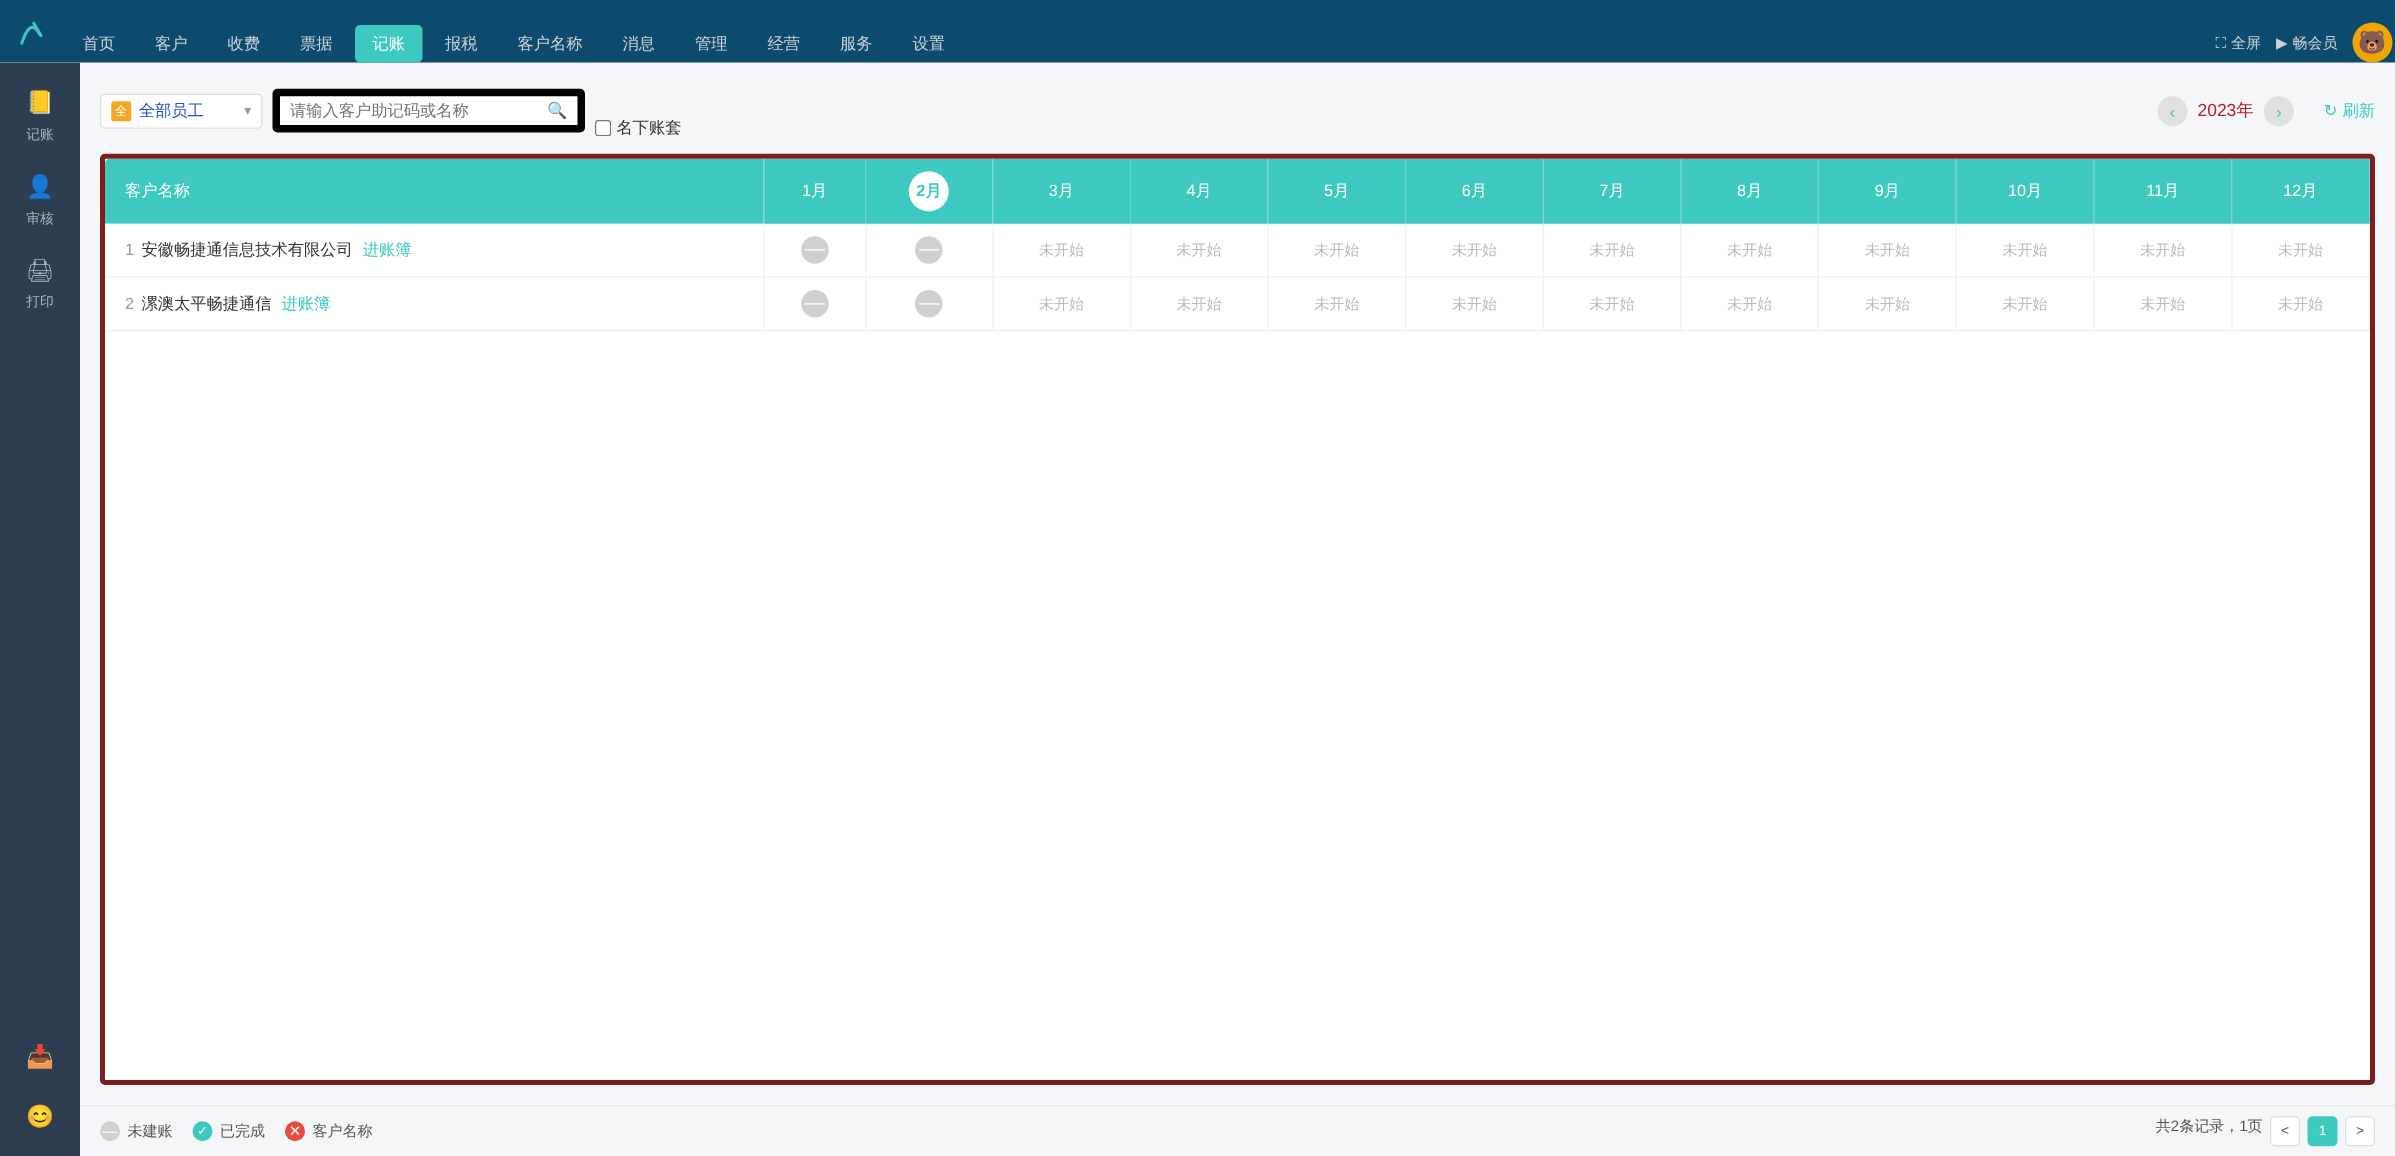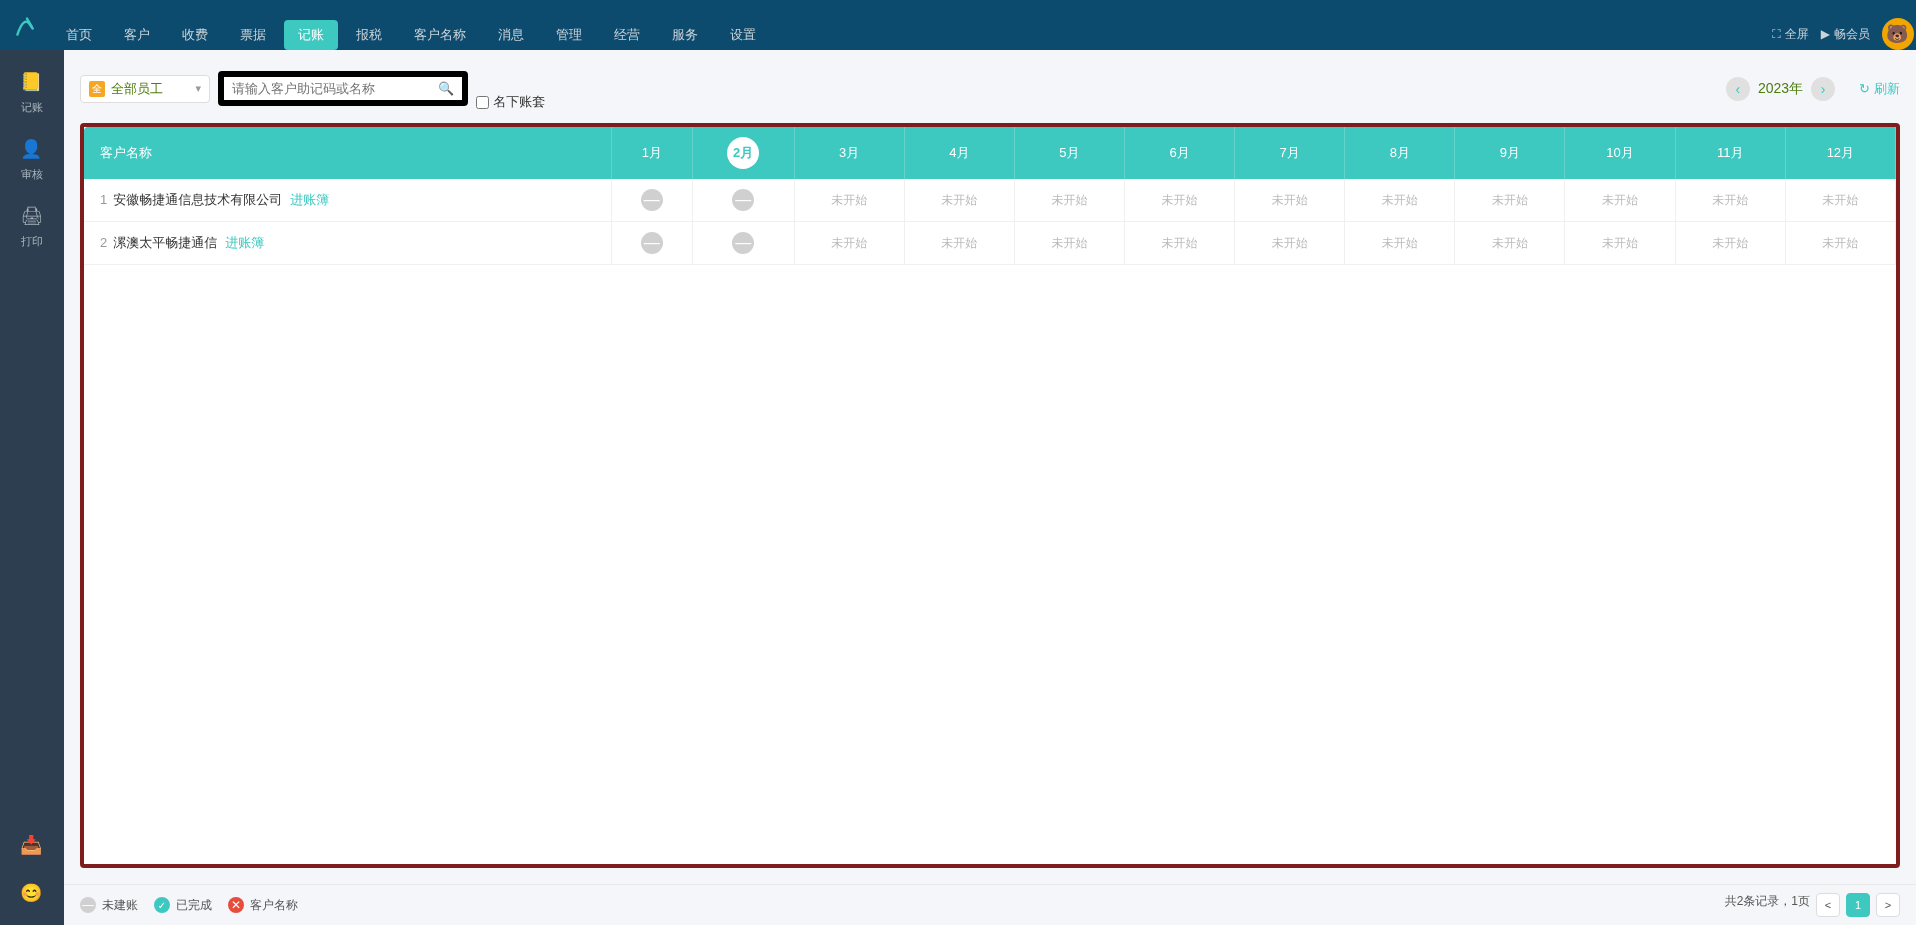--- a/index.html
+++ b/index.html
@@ -158,21 +158,21 @@
       font-size: 13px;
     }
     .employee-select .emp-icon {
       background: #f5a623;
       color: #fff;
       font-size: 10px;
       padding: 1px 3px;
       border-radius: 2px;
       flex-shrink: 0;
     }
-    .employee-select .emp-label { flex: 1; color: #4d7c0f; }
+    .employee-select .emp-label { flex: 1; color: #1d4ed8; }
     .employee-select .chevron { color: #999; font-size: 11px; }
 
     .search-input-wrap {
       display: flex;
       align-items: center;
       border: 6px solid #000000;
       border-radius: 4px;
       background: #fff;
       padding: 4px 8px;
       gap: 6px;
@@ -209,21 +209,21 @@
       background: #e0e0e0;
       display: flex;
       align-items: center;
       justify-content: center;
       cursor: pointer;
       color: #3dc8c0;
       font-size: 14px;
       border: none;
       outline: none;
     }
-    .year-label { font-size: 14px; color: #4d7c0f; font-weight: 500; }
+    .year-label { font-size: 14px; color: #b91c1c; font-weight: 500; }
 
     .refresh-btn {
       display: flex;
       align-items: center;
       gap: 4px;
       cursor: pointer;
       color: #3dc8c0;
       font-size: 13px;
       margin-left: 16px;
     }

